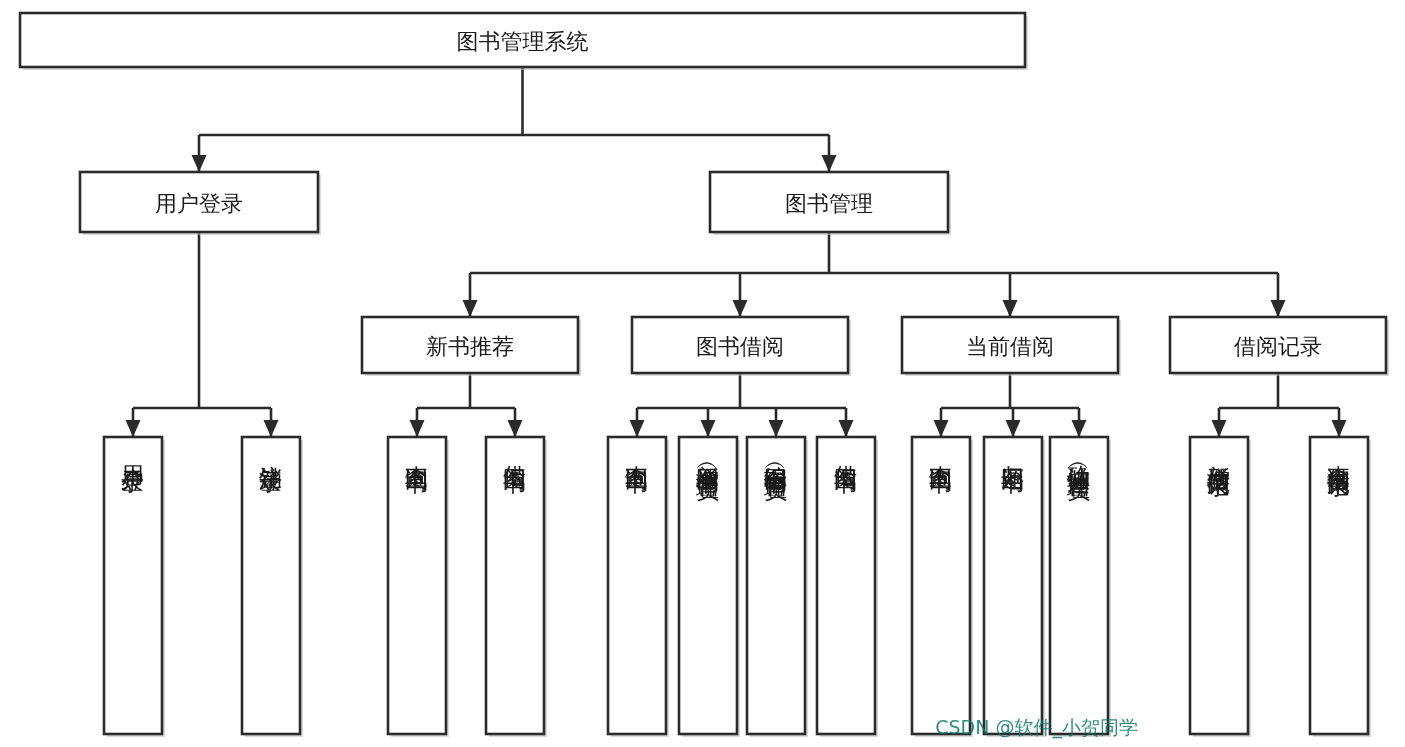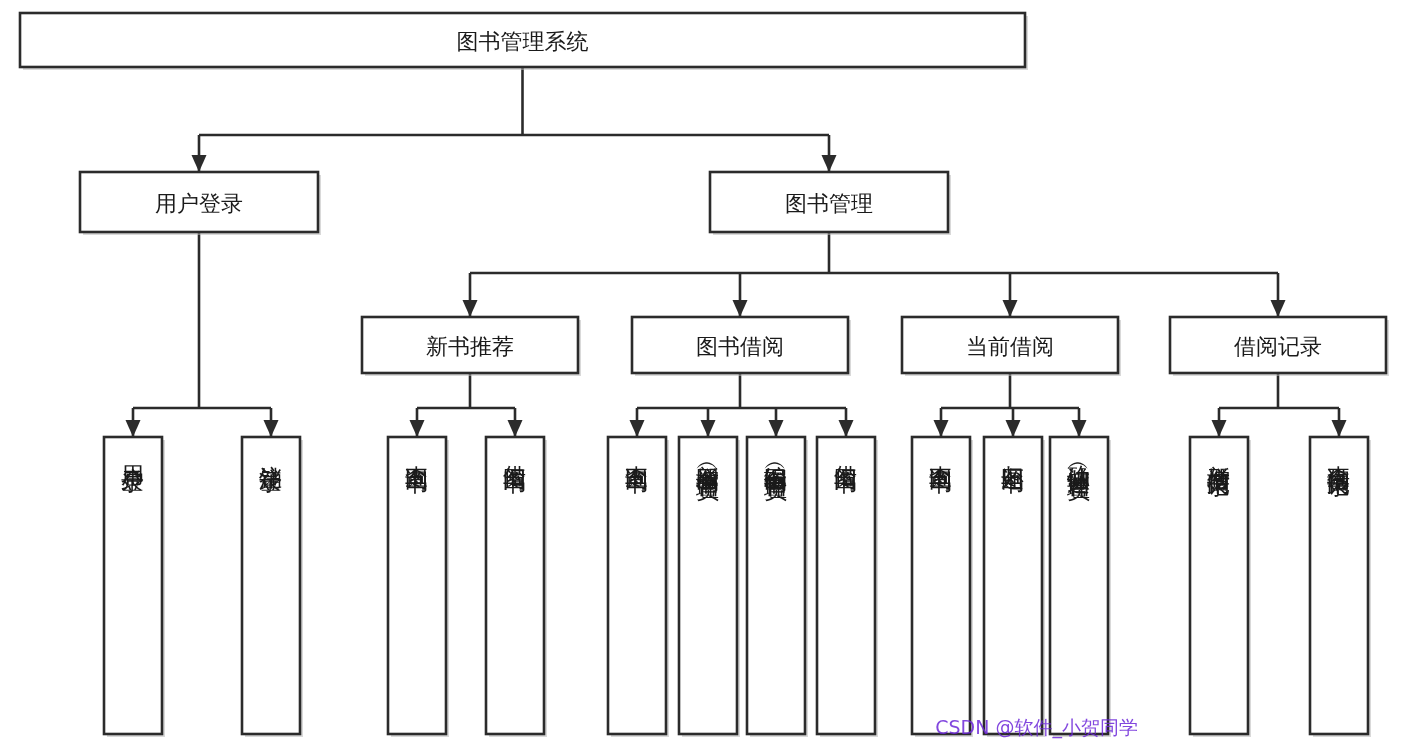--- a/index.html
+++ b/index.html
@@ -68,21 +68,21 @@
     color: #1a1a1a;
     letter-spacing: 2px;
     white-space: nowrap;
   }
   .watermark {
     position: absolute;
     right: 8px;
     bottom: 6px;
     font-family: "DejaVu Sans", "Liberation Sans", sans-serif;
     font-size: 19px;
-    color: #6d28d9;
+    color: #0f766e;
     opacity: 0.85;
     white-space: nowrap;
     pointer-events: none;
   }
 </style>
 </head>
 <body>
 
 <div id="diagram-root">
   <svg id="tree-svg" viewBox="0 0 1405 747" xmlns="http://www.w3.org/2000/svg">

